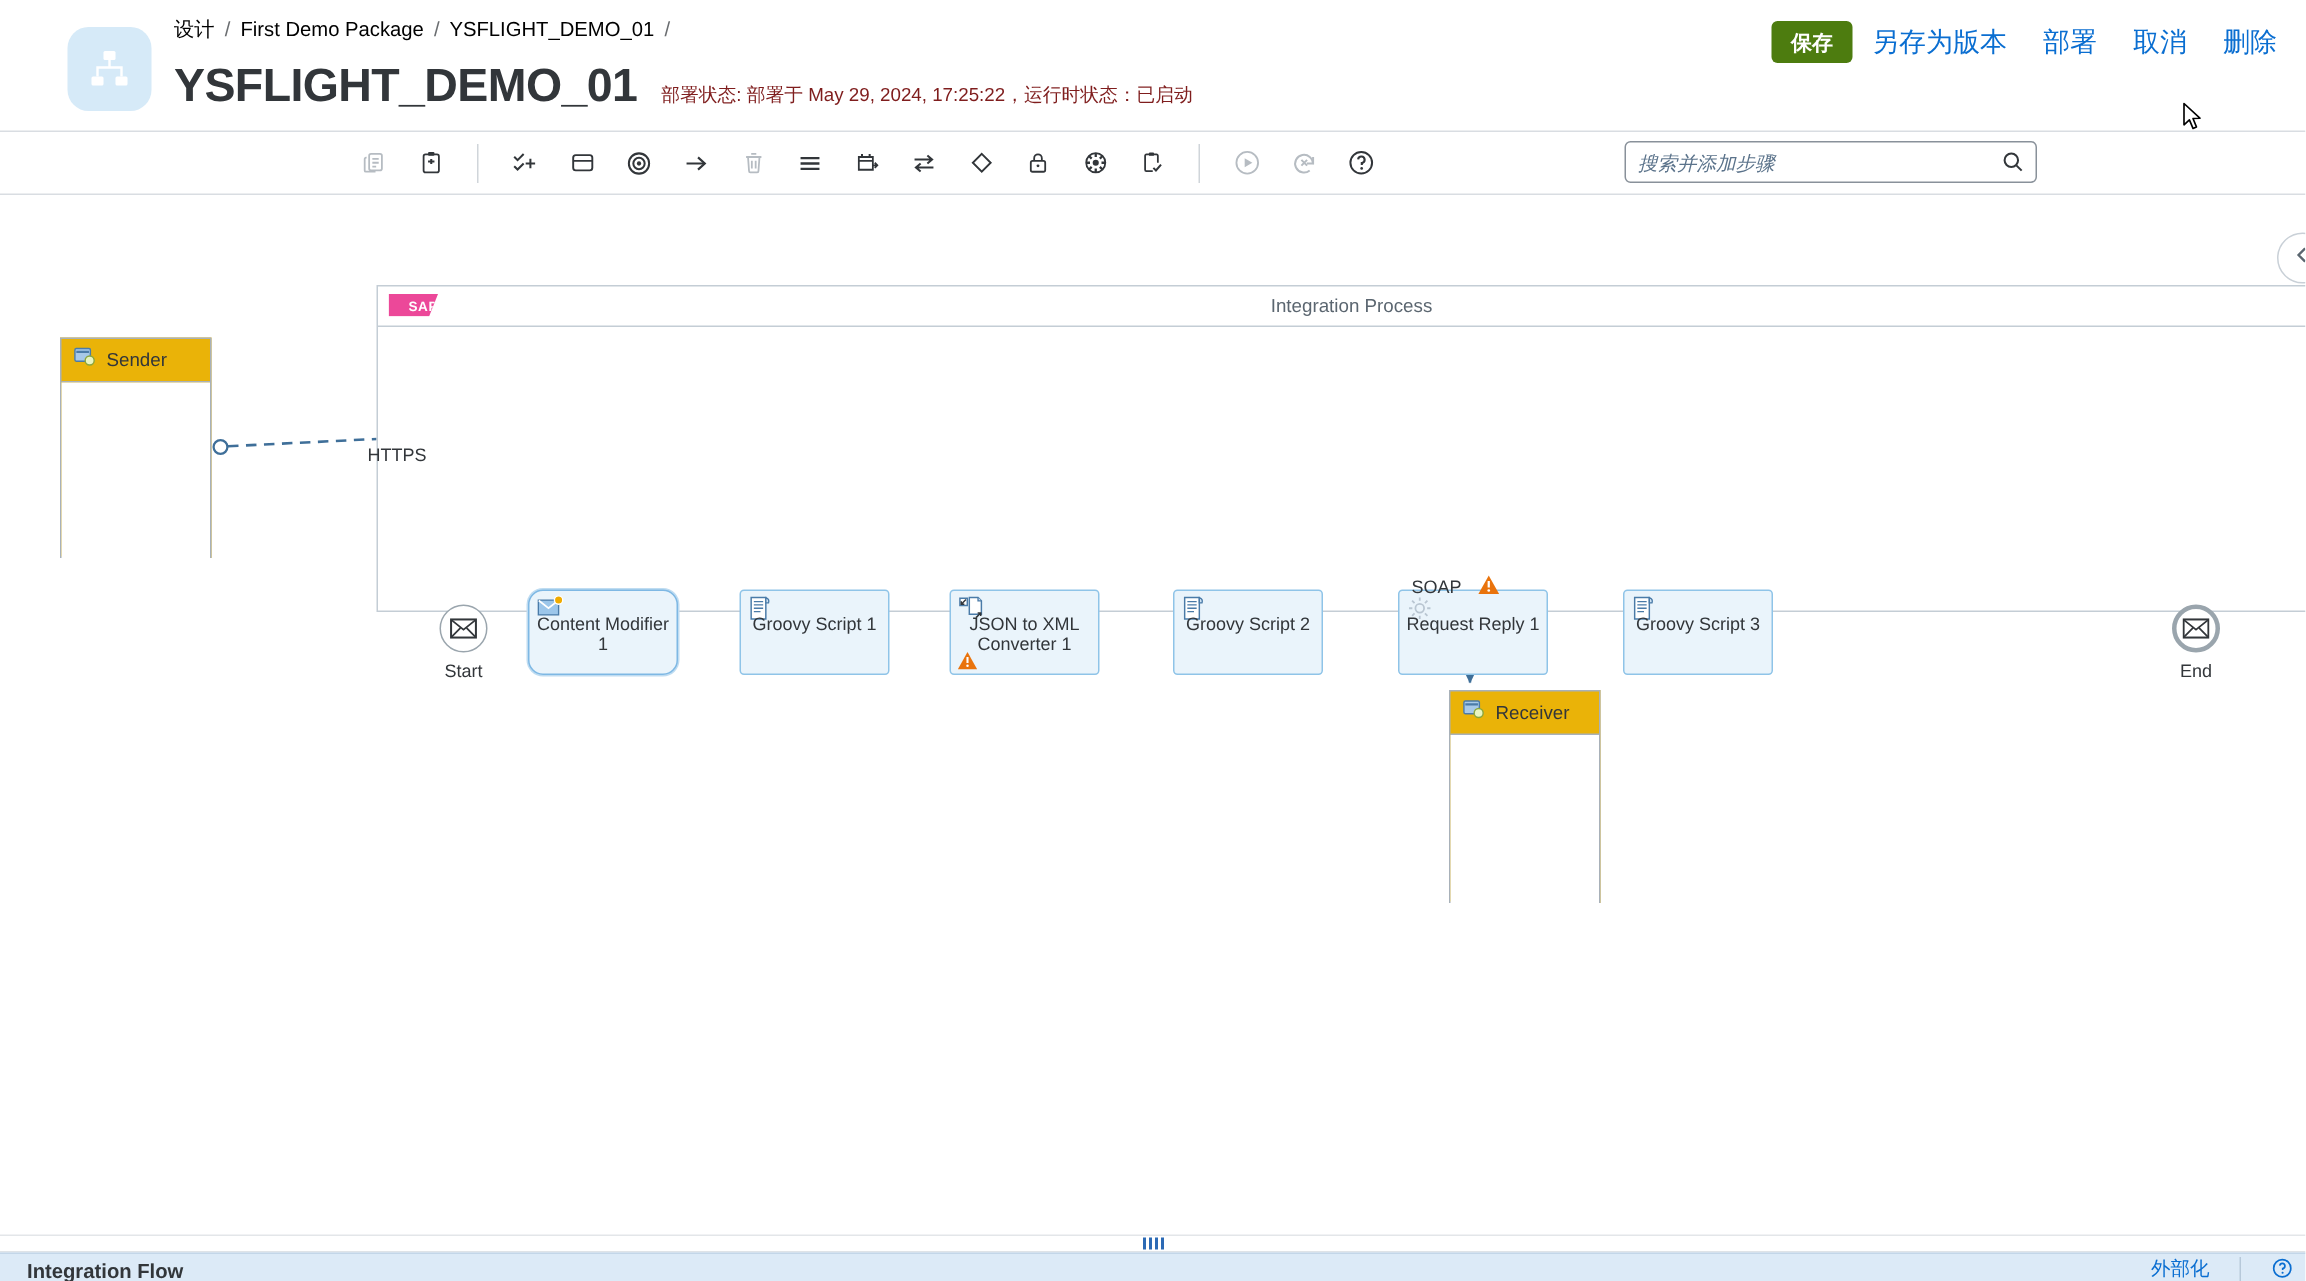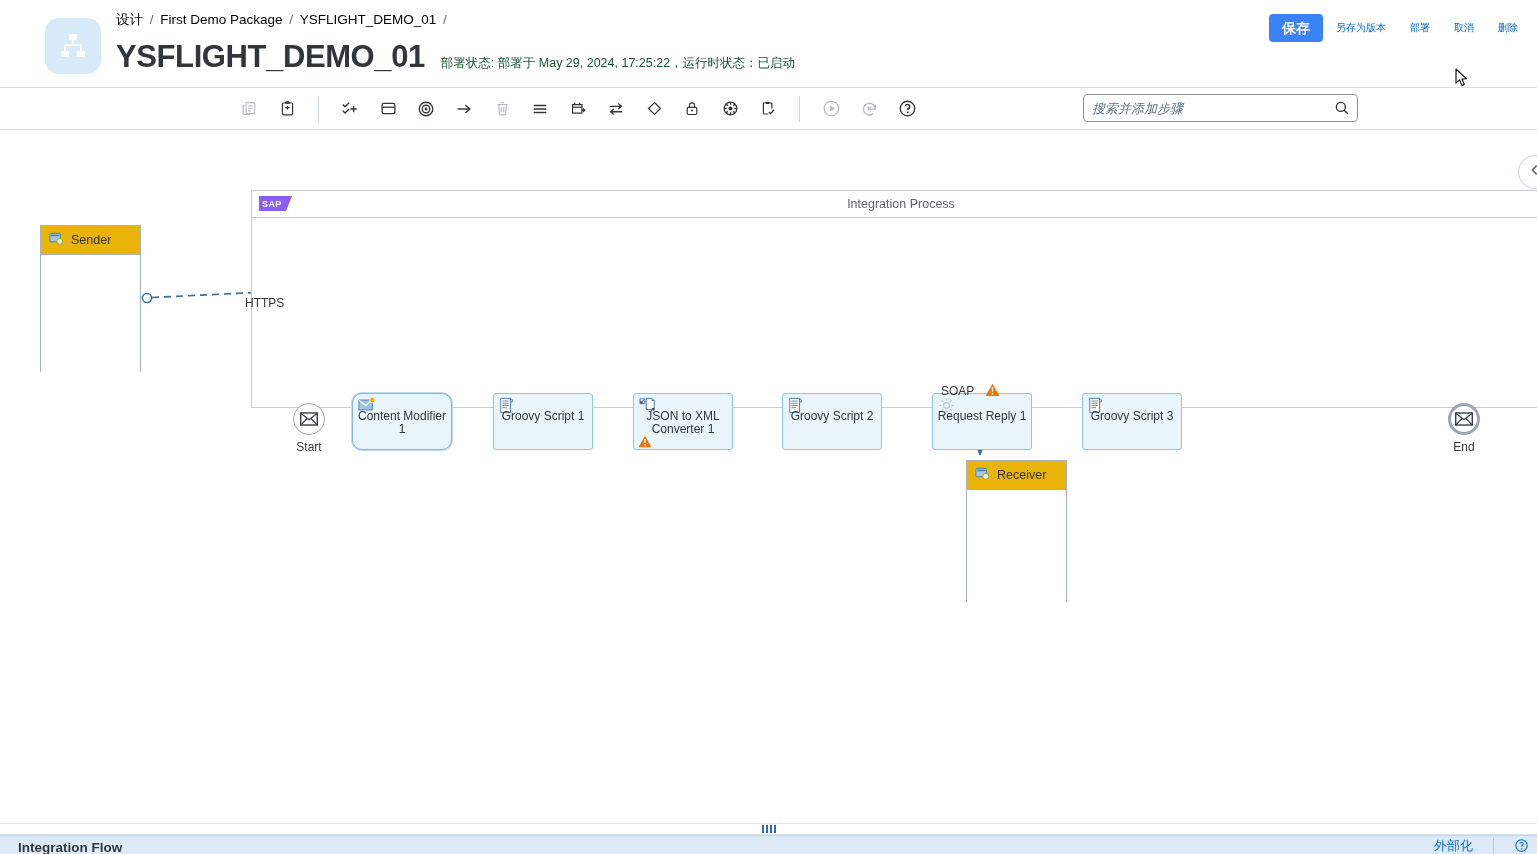--- a/index.html
+++ b/index.html
@@ -38,36 +38,36 @@
 
   .title-row {
     position: absolute; left: 116px; top: 40px;
     display: flex; align-items: baseline;
   }
   .page-title {
     font-size: 31px; font-weight: bold; color: #32363a;
     letter-spacing: -0.4px; line-height: 1.1;
   }
   .deploy-status {
-    margin-left: 16px; font-size: 12.5px; color: #14532d; white-space: nowrap;
+    margin-left: 16px; font-size: 12.5px; color: #7f1d1d; white-space: nowrap;
   }
 
   .header-actions {
     position: absolute; right: 8px; top: 14px;
     display: flex; align-items: center; gap: 2px;
   }
   .btn-primary {
-    background: #3b82f6; color: #fff;
+    background: #4d7c0f; color: #fff;
     font-size: 14px; font-weight: bold;
     padding: 5px 13px; border-radius: 4px;
     border: none; cursor: pointer; line-height: 18px;
   }
   .btn-ghost {
     background: transparent; color: #0a6ed1;
-    font-size: 10px; padding: 5px 11px;
+    font-size: 18px; padding: 5px 11px;
     border: none; cursor: pointer; border-radius: 4px; line-height: 18px;
     white-space: nowrap;
   }
 
   
   .toolbar {
     position: relative;
     height: 42px;
     background: #ffffff;
     border-bottom: 1px solid #d9dde2;
@@ -115,22 +115,22 @@
   }
   .pool-header {
     height: 27px; border-bottom: 1px solid #c4cdd5;
     position: relative;
     display:flex; align-items:center; justify-content:center;
   }
   .pool-title { font-size: 12.5px; color: #5b6670; }
   .sap-badge {
     position: absolute; left: 7px; top: 5px;
     width: 33px; height: 15px;
-    background: #8b5cf6;
-    display:flex; align-items:center; justify-content:flex-start;
+    background: #ec4899;
+    display:flex; align-items:center; justify-content:flex-end;
     color:#fff; font-size:9px; font-weight:bold; letter-spacing:0.4px;
     padding-left:3px;
     clip-path: polygon(0 0, 100% 0, 82% 100%, 0% 100%);
   }
 
   
   .participant {
     position: absolute;
     border: 1px solid #a8b1b9;
     background: #eab308;

